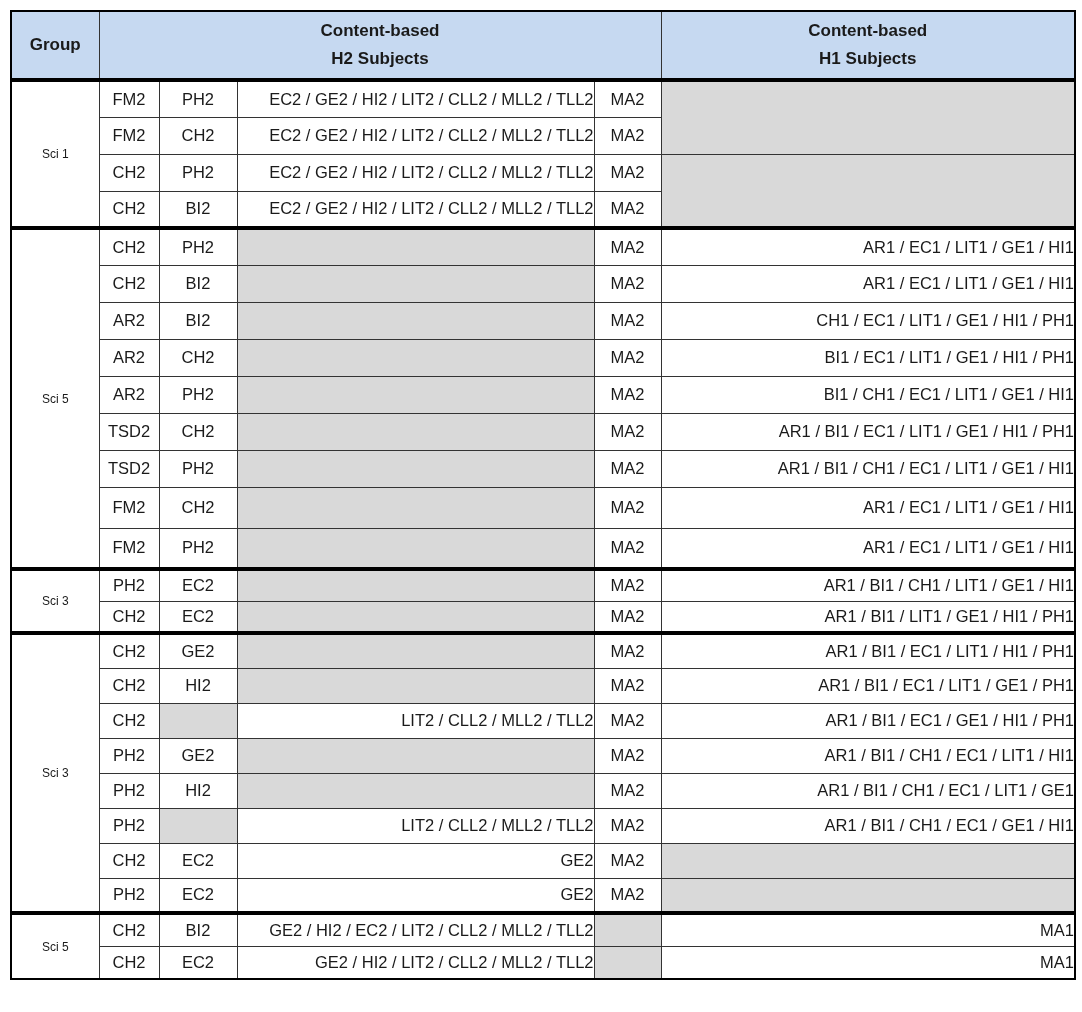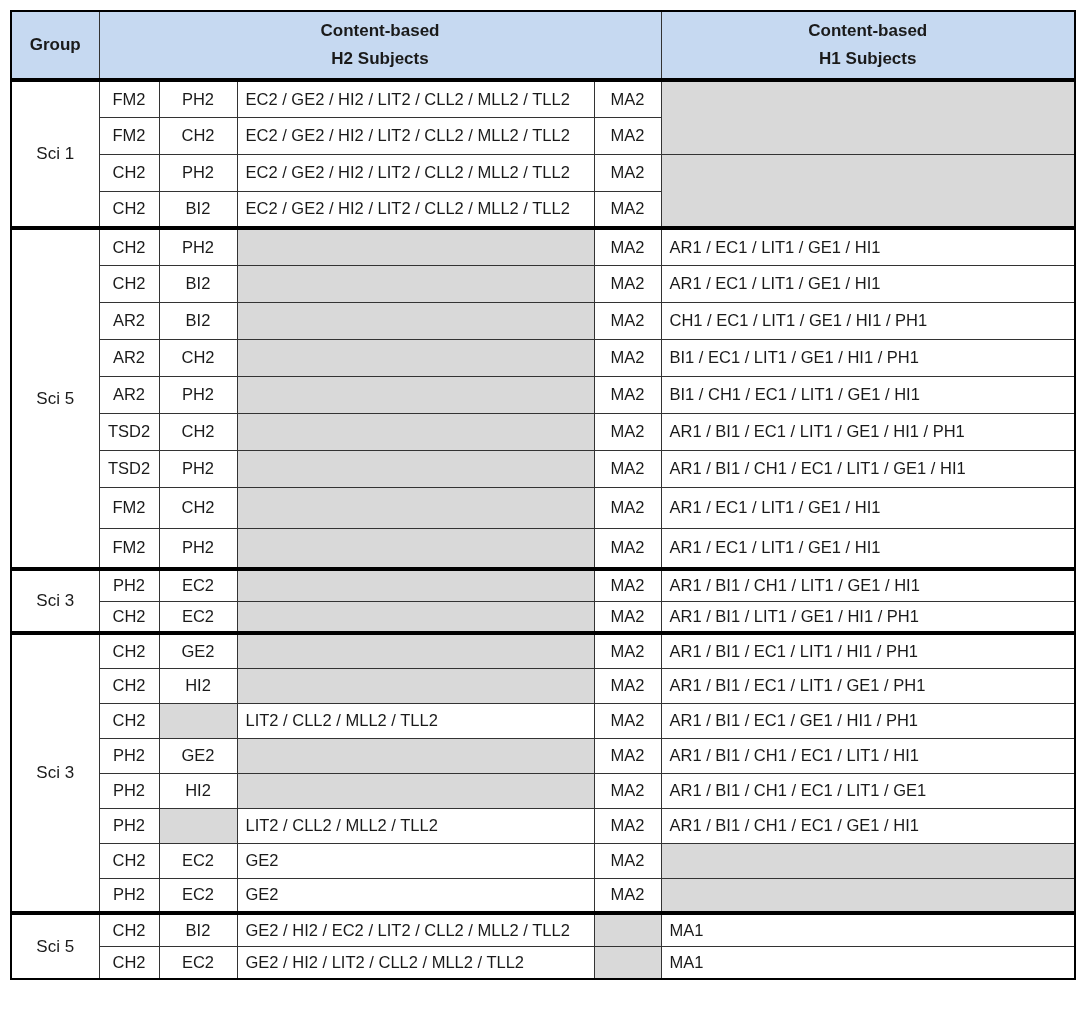--- a/index.html
+++ b/index.html
@@ -2,23 +2,23 @@
 <html><head>
 <meta charset="utf-8">
 <style>
   html,body{margin:0;padding:0;background:#fff;}
   body{width:1082px;height:1012px;position:relative;font-family:"Liberation Sans",sans-serif;color:#1a1a1a;}
   table{position:absolute;left:10px;top:10px;border-collapse:collapse;table-layout:fixed;width:1064px;font-size:16.5px;}
   td,th{border:1.5px solid #333;padding:0;text-align:center;vertical-align:middle;overflow:hidden;white-space:nowrap;}
   th{background:#c6d9f1;font-weight:bold;height:66px;line-height:28px;font-size:17px;}
   thead tr{border-bottom:4px solid #000;}
   thead th{border-bottom:4px solid #000;}
-  td.l{text-align:left;padding-left:8px;}
+  td.l{text-align:right;padding-left:8px;}
   td.g{background:#d9d9d9;}
-  td.grp{font-size:17px;}
+  td.grp{font-size:12px;}
   tr.gs td{border-top:4px solid #000;}
   table{border:2px solid #000;}
 </style>
 </head>
 <body>
 
 <table>
   <colgroup>
     <col style="width:88px">
       <col style="width:60px">

